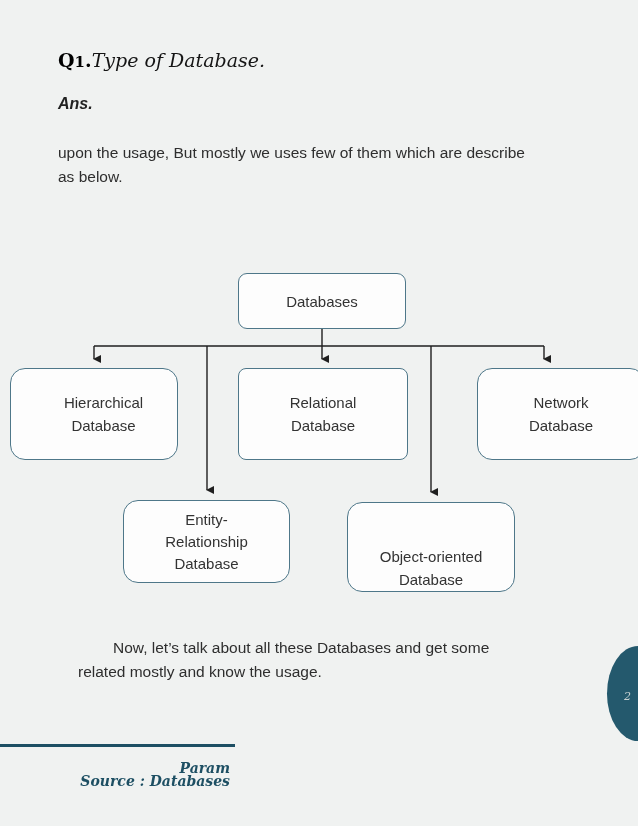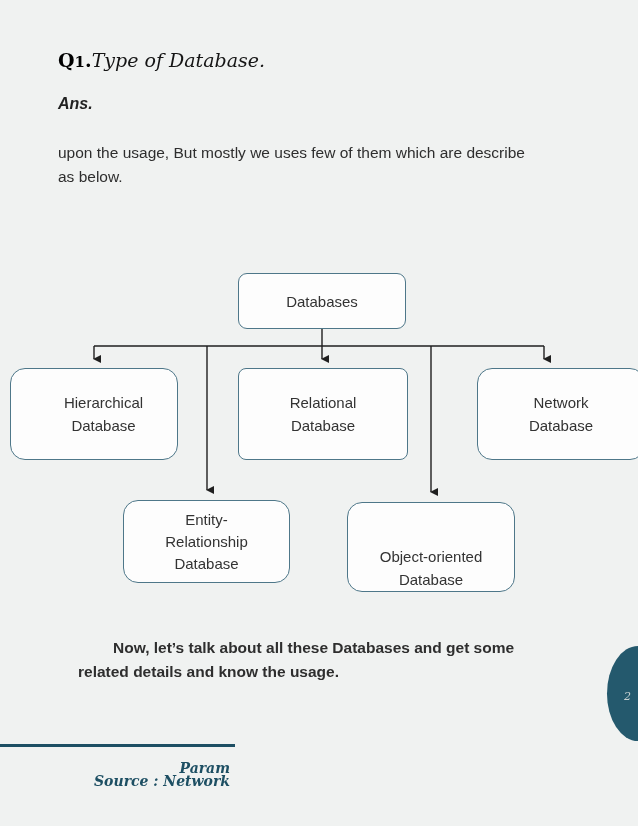--- a/index.html
+++ b/index.html
@@ -17,21 +17,21 @@
   }
   
   .q-heading{position:absolute; left:58px; top:47px; font-family:"DejaVu Serif", serif; font-size:19px; line-height:26px; white-space:nowrap;}
   .q-label{font-weight:700; font-style:normal; color:#000000;}
   .q-label .q-num{font-size:15px;}
   .q-title{font-weight:400; font-style:italic; color:#151515; }
   .ans{position:absolute; left:58px; top:95px; font-weight:700; font-style:italic; font-size:16px; color:#222;}
   
   .para{position:absolute; font-size:15.5px; line-height:24px; color:#2e2e2e;}
   .para-intro{left:58px; top:141px; width:540px;}
-  .para-outro{left:78px; top:636px; width:480px;font-weight:bold;}
+  .para-outro{left:78px; top:636px; width:480px;}
   .para .ln{display:block;}
   .para .ln.indent-lg{padding-left:37px;}
   .para .ln.indent-md{padding-left:35px;}
   
   .diagram{position:absolute; inset:0; pointer-events:none;}
   .connector-svg{position:absolute; left:0; top:0;}
   .connector{stroke:var(--line); stroke-width:1.4; fill:none;}
   .arrowhead{fill:var(--line);}
   .node{
     position:absolute; display:flex; flex-direction:column;
@@ -121,27 +121,27 @@
     </div>
 
     <div class="node node-oo">
       <span>Object-oriented</span>
       <span>Database</span>
     </div>
   </div>
 
   <div class="para para-outro">
     <span class="ln indent-md">Now, let’s talk about all these Databases and get some</span>
-    <span class="ln">related details and know the usage.</span>
+    <span class="ln">related mostly and know the usage.</span>
   </div>
 
   <div class="footer-rule"></div>
 
   <div class="footer-credits">
     <div>Param</div>
-    <div>Source : Network</div>
+    <div>Source : Databases</div>
   </div>
 
   <div class="page-tab">
     <span class="num">2</span>
   </div>
 
 </div>
 
 </body></html>

